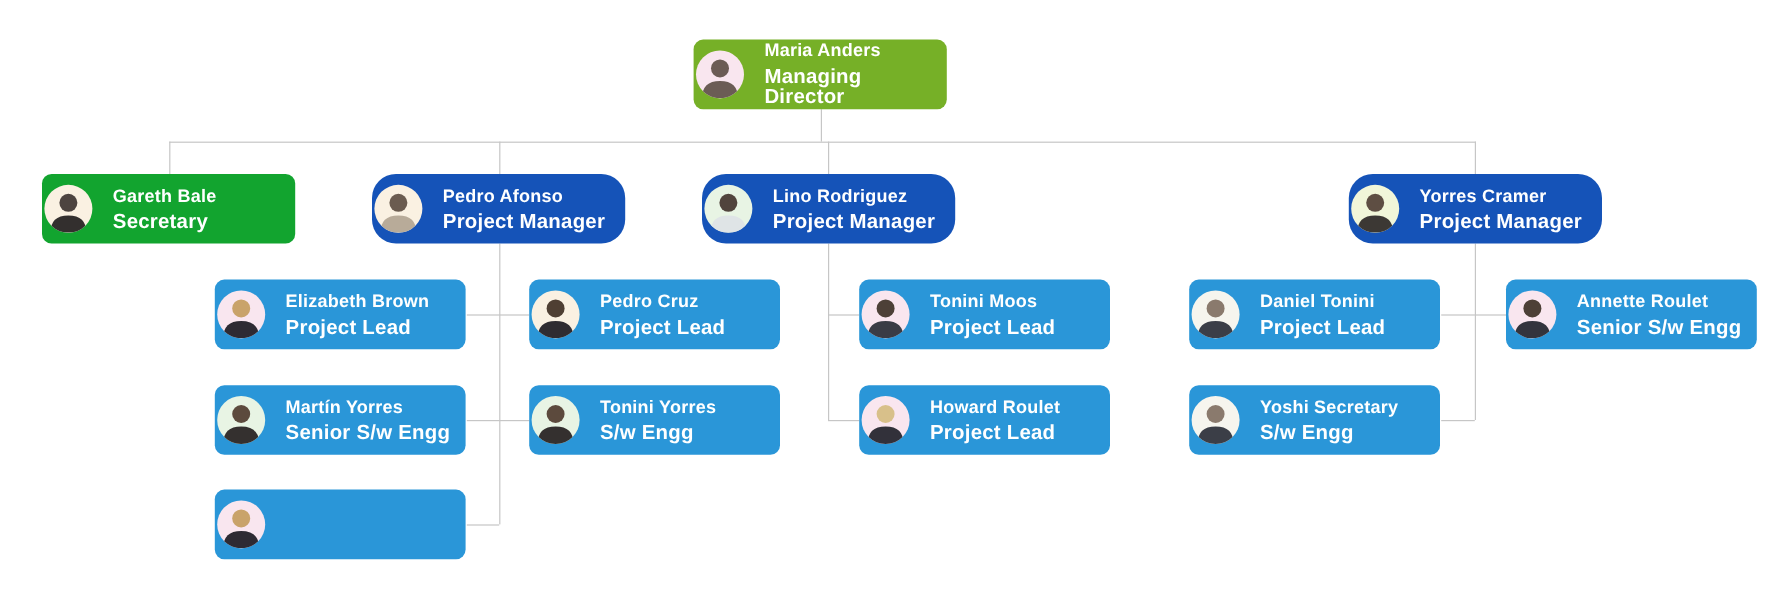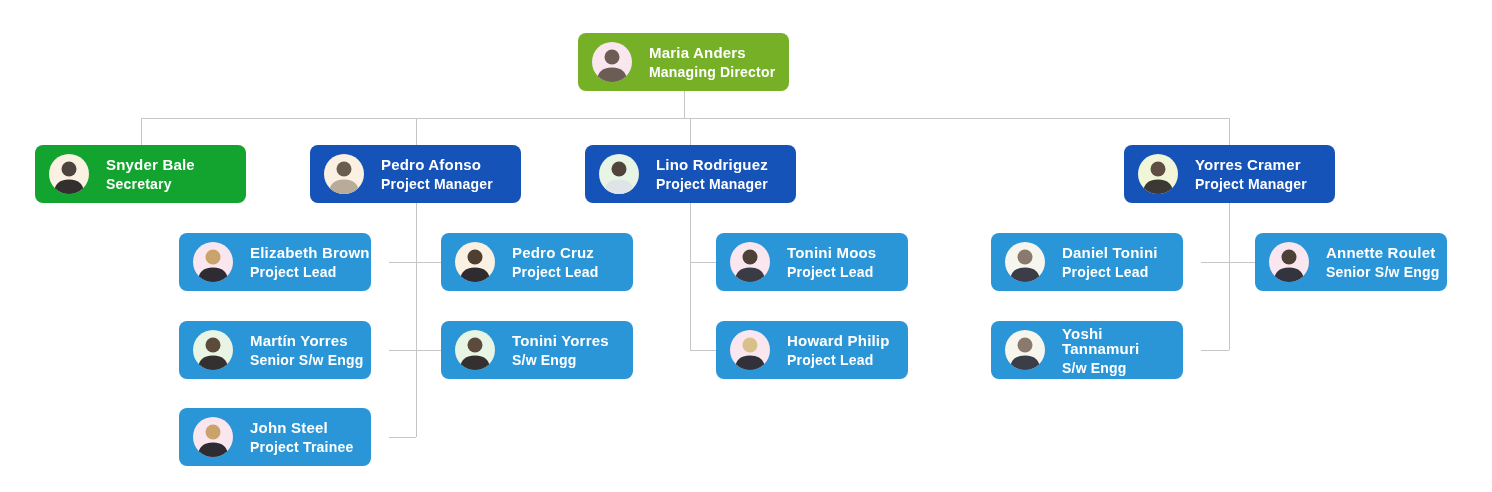--- a/index.html
+++ b/index.html
@@ -5,39 +5,39 @@
   html,body{margin:0;padding:0;background:#ffffff;}
   .canvas{
     position:relative;width:1492px;height:492px;background:#ffffff;overflow:hidden;
     font-family:"Liberation Sans","DejaVu Sans",sans-serif;
   }
   .line{position:absolute;background:#c6c6c6;}
   .line.h{height:1px;}
   .line.v{width:1px;}
   .node{
     position:absolute;width:211px;height:58px;border-radius:8px;box-sizing:border-box;
-    display:flex;align-items:center;gap:17px;padding-left:14px;color:#fff;cursor:pointer;
+    display:flex;align-items:center;gap:17px;padding-left:2px;color:#fff;cursor:pointer;
   }
   .role-md{background:#76b027;}
   .role-sec{background:#12a42f;}
-  .role-pm{background:#1553b8;}
-  .role-tm{background:#2a96d8;width:192px;}
+  .role-pm{background:#1553b8;border-radius:20px;}
+  .role-tm{background:#2a96d8;width:209px;}
   .avatar{
     width:40px;height:40px;border-radius:50%;flex:0 0 40px;overflow:hidden;
     display:flex;align-items:flex-end;justify-content:center;
   }
   .av-pink{background:#f9e6ef;}
   .av-cream{background:#faf1e2;}
   .av-mint{background:#e8f4e4;}
   .av-lime{background:#f1f6d9;}
   .av-ivory{background:#f6f5ee;}
   .avatar svg{display:block;}
   .txt{display:flex;flex-direction:column;gap:5px;}
   .name{font-size:15px;font-weight:bold;line-height:1;letter-spacing:.2px;}
-  .title{font-size:14px;font-weight:bold;line-height:1;letter-spacing:.2px;}
+  .title{font-size:17px;font-weight:bold;line-height:1;letter-spacing:.2px;}
 </style>
 </head>
 <body>
 
 <div class="canvas">
 
   <div class="line v" style="left:684px;top:91px;height:27px"></div>
   <div class="line h" style="left:141px;top:118px;width:1089px"></div>
   <div class="line v" style="left:141px;top:118px;height:27px"></div>
   <div class="line v" style="left:416px;top:118px;height:27px"></div>
@@ -68,21 +68,21 @@
   </div>
 
   <div class="node role-sec" style="left:35px;top:145px">
     <span class="avatar av-cream">
       <svg width="40" height="40" viewBox="0 0 40 40">
           <circle cx="20" cy="15" r="7.5" fill="#4d4440"></circle>
           <path d="M5 40 Q5 25.5 20 25.5 Q35 25.5 35 40 Z" fill="#332f2e"></path>
         </svg>
     </span>
     <span class="txt">
-      <span class="name">Snyder Bale</span>
+      <span class="name">Gareth Bale</span>
       <span class="title">Secretary</span>
     </span>
   </div>
 
   <div class="node role-pm" style="left:310px;top:145px">
     <span class="avatar av-cream">
       <svg width="40" height="40" viewBox="0 0 40 40">
           <circle cx="20" cy="15" r="7.5" fill="#6b5c50"></circle>
           <path d="M5 40 Q5 25.5 20 25.5 Q35 25.5 35 40 Z" fill="#b8ab99"></path>
         </svg>
@@ -171,24 +171,20 @@
     </span>
   </div>
 
   <div class="node role-tm" style="left:179px;top:408px">
     <span class="avatar av-pink">
       <svg width="40" height="40" viewBox="0 0 40 40">
           <circle cx="20" cy="15" r="7.5" fill="#c9a36a"></circle>
           <path d="M5 40 Q5 25.5 20 25.5 Q35 25.5 35 40 Z" fill="#2e2b33"></path>
         </svg>
     </span>
-    <span class="txt">
-      <span class="name">John Steel</span>
-      <span class="title">Project Trainee</span>
-    </span>
   </div>
 
   <div class="node role-tm" style="left:716px;top:233px">
     <span class="avatar av-pink">
       <svg width="40" height="40" viewBox="0 0 40 40">
           <circle cx="20" cy="15" r="7.5" fill="#4d4037"></circle>
           <path d="M5 40 Q5 25.5 20 25.5 Q35 25.5 35 40 Z" fill="#3a3c45"></path>
         </svg>
     </span>
     <span class="txt">
@@ -198,21 +194,21 @@
   </div>
 
   <div class="node role-tm" style="left:716px;top:321px">
     <span class="avatar av-pink">
       <svg width="40" height="40" viewBox="0 0 40 40">
           <circle cx="20" cy="15" r="7.5" fill="#d8c08a"></circle>
           <path d="M5 40 Q5 25.5 20 25.5 Q35 25.5 35 40 Z" fill="#32313a"></path>
         </svg>
     </span>
     <span class="txt">
-      <span class="name">Howard Philip</span>
+      <span class="name">Howard Roulet</span>
       <span class="title">Project Lead</span>
     </span>
   </div>
 
   <div class="node role-tm" style="left:991px;top:233px">
     <span class="avatar av-ivory">
       <svg width="40" height="40" viewBox="0 0 40 40">
           <circle cx="20" cy="15" r="7.5" fill="#8a7a6d"></circle>
           <path d="M5 40 Q5 25.5 20 25.5 Q35 25.5 35 40 Z" fill="#3b3e47"></path>
         </svg>
@@ -237,18 +233,18 @@
   </div>
 
   <div class="node role-tm" style="left:991px;top:321px">
     <span class="avatar av-ivory">
       <svg width="40" height="40" viewBox="0 0 40 40">
           <circle cx="20" cy="15" r="7.5" fill="#8a7a6d"></circle>
           <path d="M5 40 Q5 25.5 20 25.5 Q35 25.5 35 40 Z" fill="#3b3e47"></path>
         </svg>
     </span>
     <span class="txt">
-      <span class="name">Yoshi Tannamuri</span>
+      <span class="name">Yoshi Secretary</span>
       <span class="title">S/w Engg</span>
     </span>
   </div>
 
 </div>
 
 </body></html>

